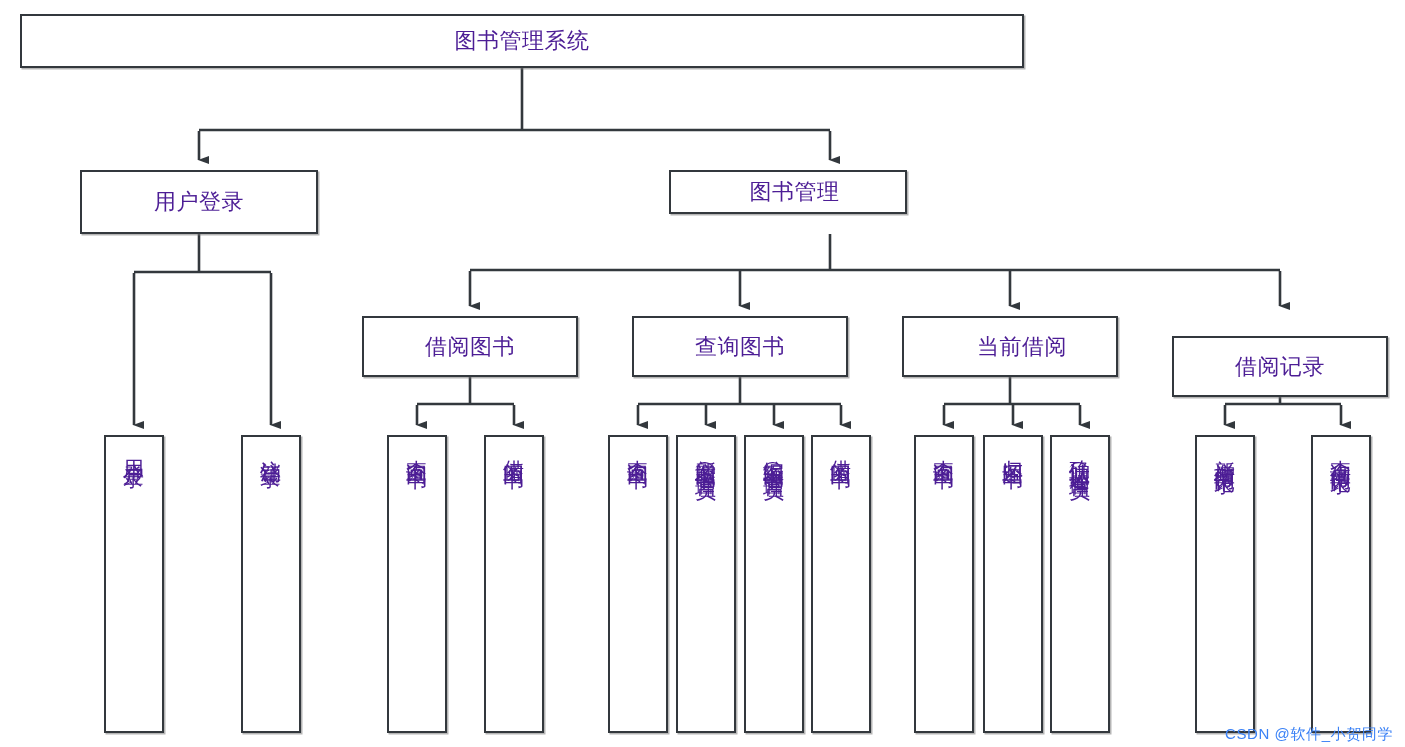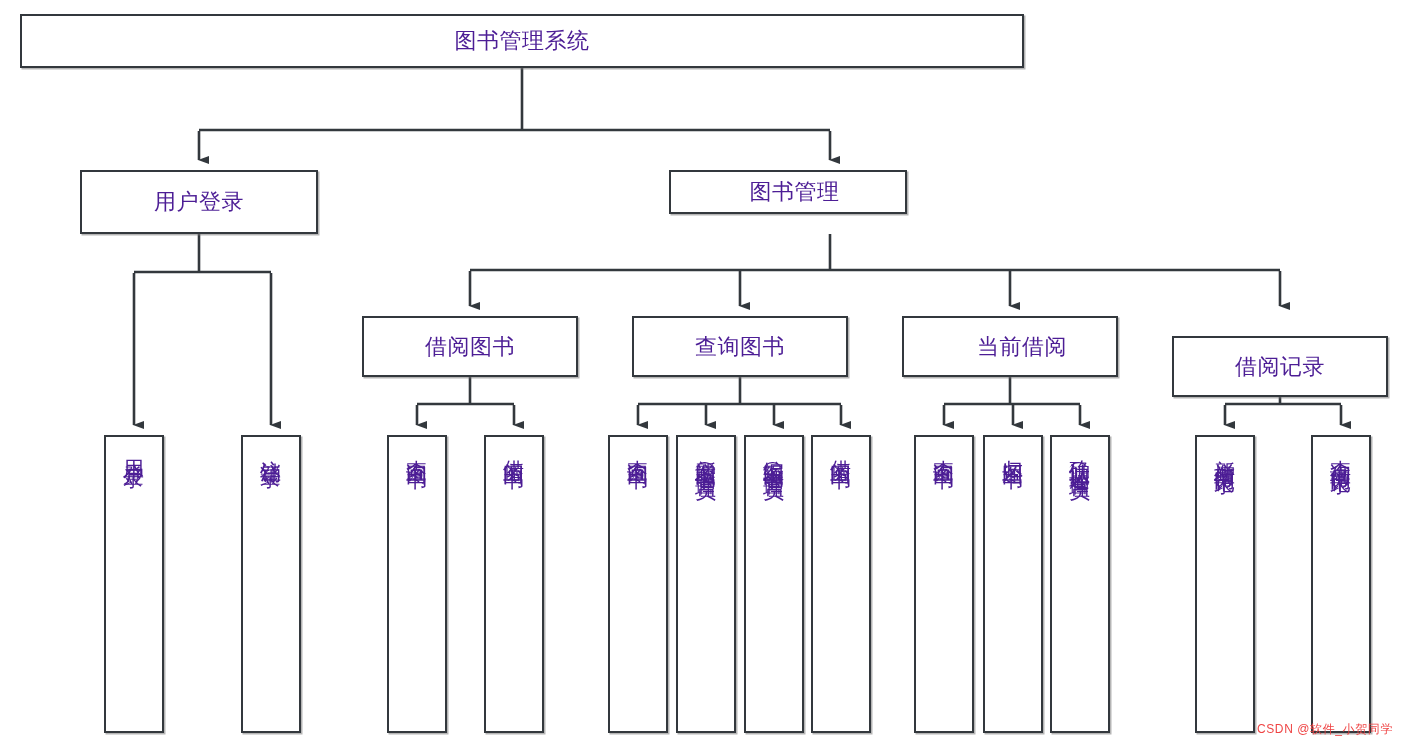--- a/index.html
+++ b/index.html
@@ -59,23 +59,23 @@
     text-orientation: upright;
     font-size: 21px;
     line-height: 1.0;
     letter-spacing: 3px;
     height: auto;
     max-height: 100%;
   }
   #watermark {
     position: absolute;
     right: 12px;
-    bottom: 9px;
-    font-size: 12px;
-    color: #ef4444;
+    bottom: 3px;
+    font-size: 15px;
+    color: #3b82f6;
     letter-spacing: 0.6px;
     white-space: nowrap;
     user-select: none;
   }
 </style>
 </head>
 <body>
 
 <div id="diagram-root">
 

